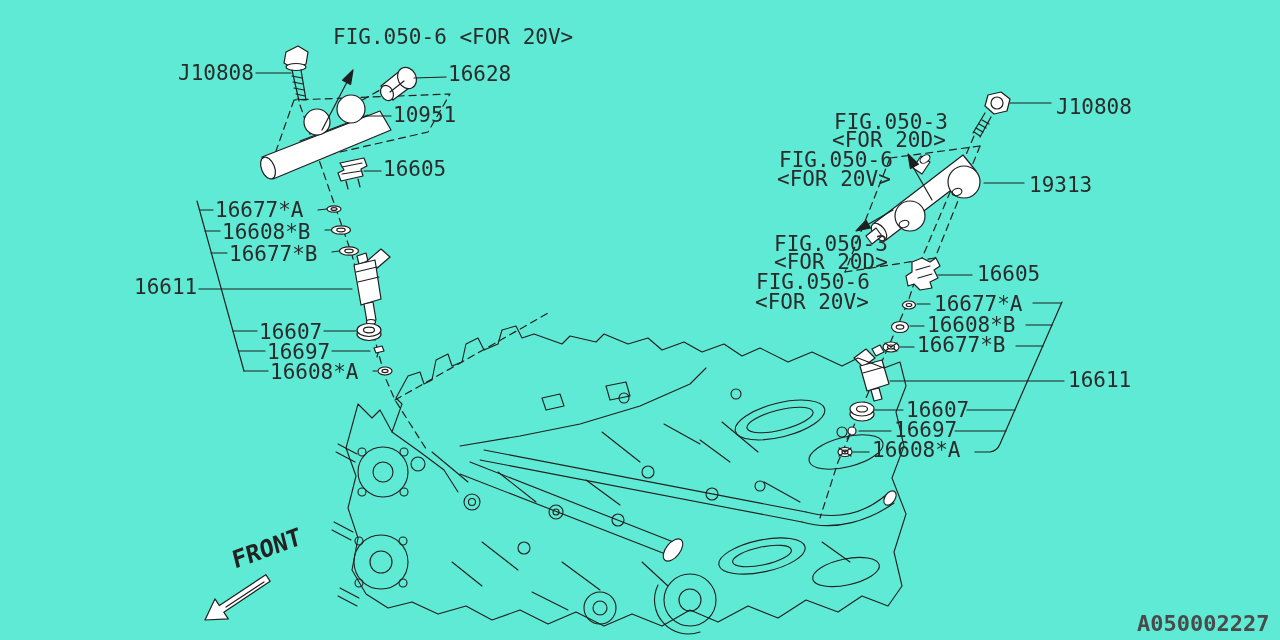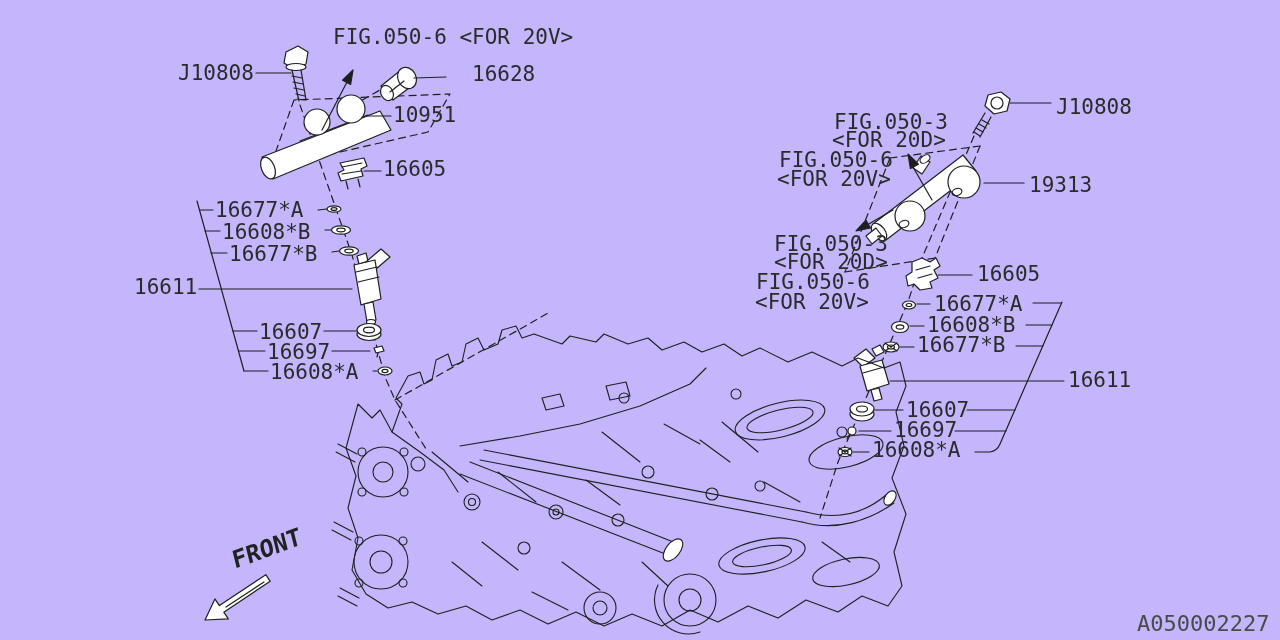--- a/index.html
+++ b/index.html
@@ -1,25 +1,25 @@
 <!DOCTYPE html>
 <html><head>
 <meta charset="utf-8">
 <style>
   html,body{margin:0;padding:0;background:#fff;}
   .stage{
-    position:relative;width:1280px;height:640px;background:#c4b5fd;overflow:hidden;
+    position:relative;width:1280px;height:640px;background:#5eead4;overflow:hidden;
     font-family:"DejaVu Sans Mono", monospace;
   }
   .stage svg{position:absolute;left:0;top:0;}
   .lbl{
     position:absolute;font:21px/1.05 "DejaVu Sans Mono", monospace;
     color:#2b2b2b;white-space:pre;letter-spacing:0;
   }
-  .code{font-size:22px;color:#4a4a4a;}
+  .code{font-size:22px;color:#4a4a4a;font-weight:bold;}
   .front{
     font-size:24px;font-weight:bold;color:#222;
     transform:rotate(-20deg) skewX(-6deg);transform-origin:0 50%;
   }
 </style>
 </head>
 <body>
 
 <div class="stage">
 
@@ -246,21 +246,21 @@
 
   <g>
     <path d="M265.8,574.7 L219.4,605.6 L214.9,598.9 L205,620 L228.3,618.9 L223.8,612.2 L270.2,581.3 Z" fill="#fff"></path>
     <path d="M264,582 L226,607"></path>
   </g>
 </g>
 </svg>
 
 <div class="lbl" style="left:333px;top:26px">FIG.050-6 &lt;FOR 20V&gt;</div>
 <div class="lbl" style="left:178px;top:62px">J10808</div>
-<div class="lbl" style="left:472px;top:63px">16628</div>
+<div class="lbl" style="left:448px;top:63px">16628</div>
 <div class="lbl" style="left:393px;top:104px">10951</div>
 <div class="lbl" style="left:383px;top:158px">16605</div>
 <div class="lbl" style="left:215px;top:199px">16677*A</div>
 <div class="lbl" style="left:222px;top:221px">16608*B</div>
 <div class="lbl" style="left:229px;top:243px">16677*B</div>
 <div class="lbl" style="left:134px;top:276px">16611</div>
 <div class="lbl" style="left:259px;top:321px">16607</div>
 <div class="lbl" style="left:267px;top:341px">16697</div>
 <div class="lbl" style="left:270px;top:361px">16608*A</div>
 

